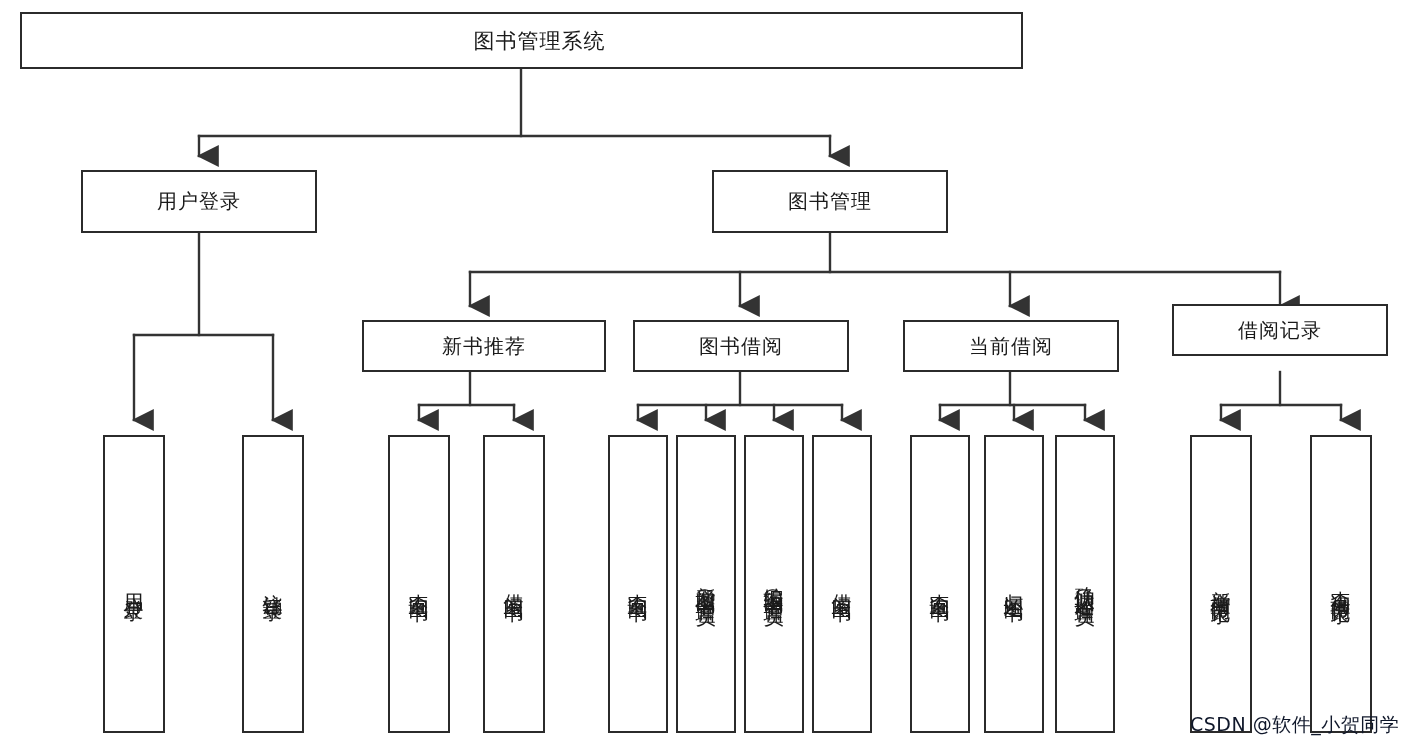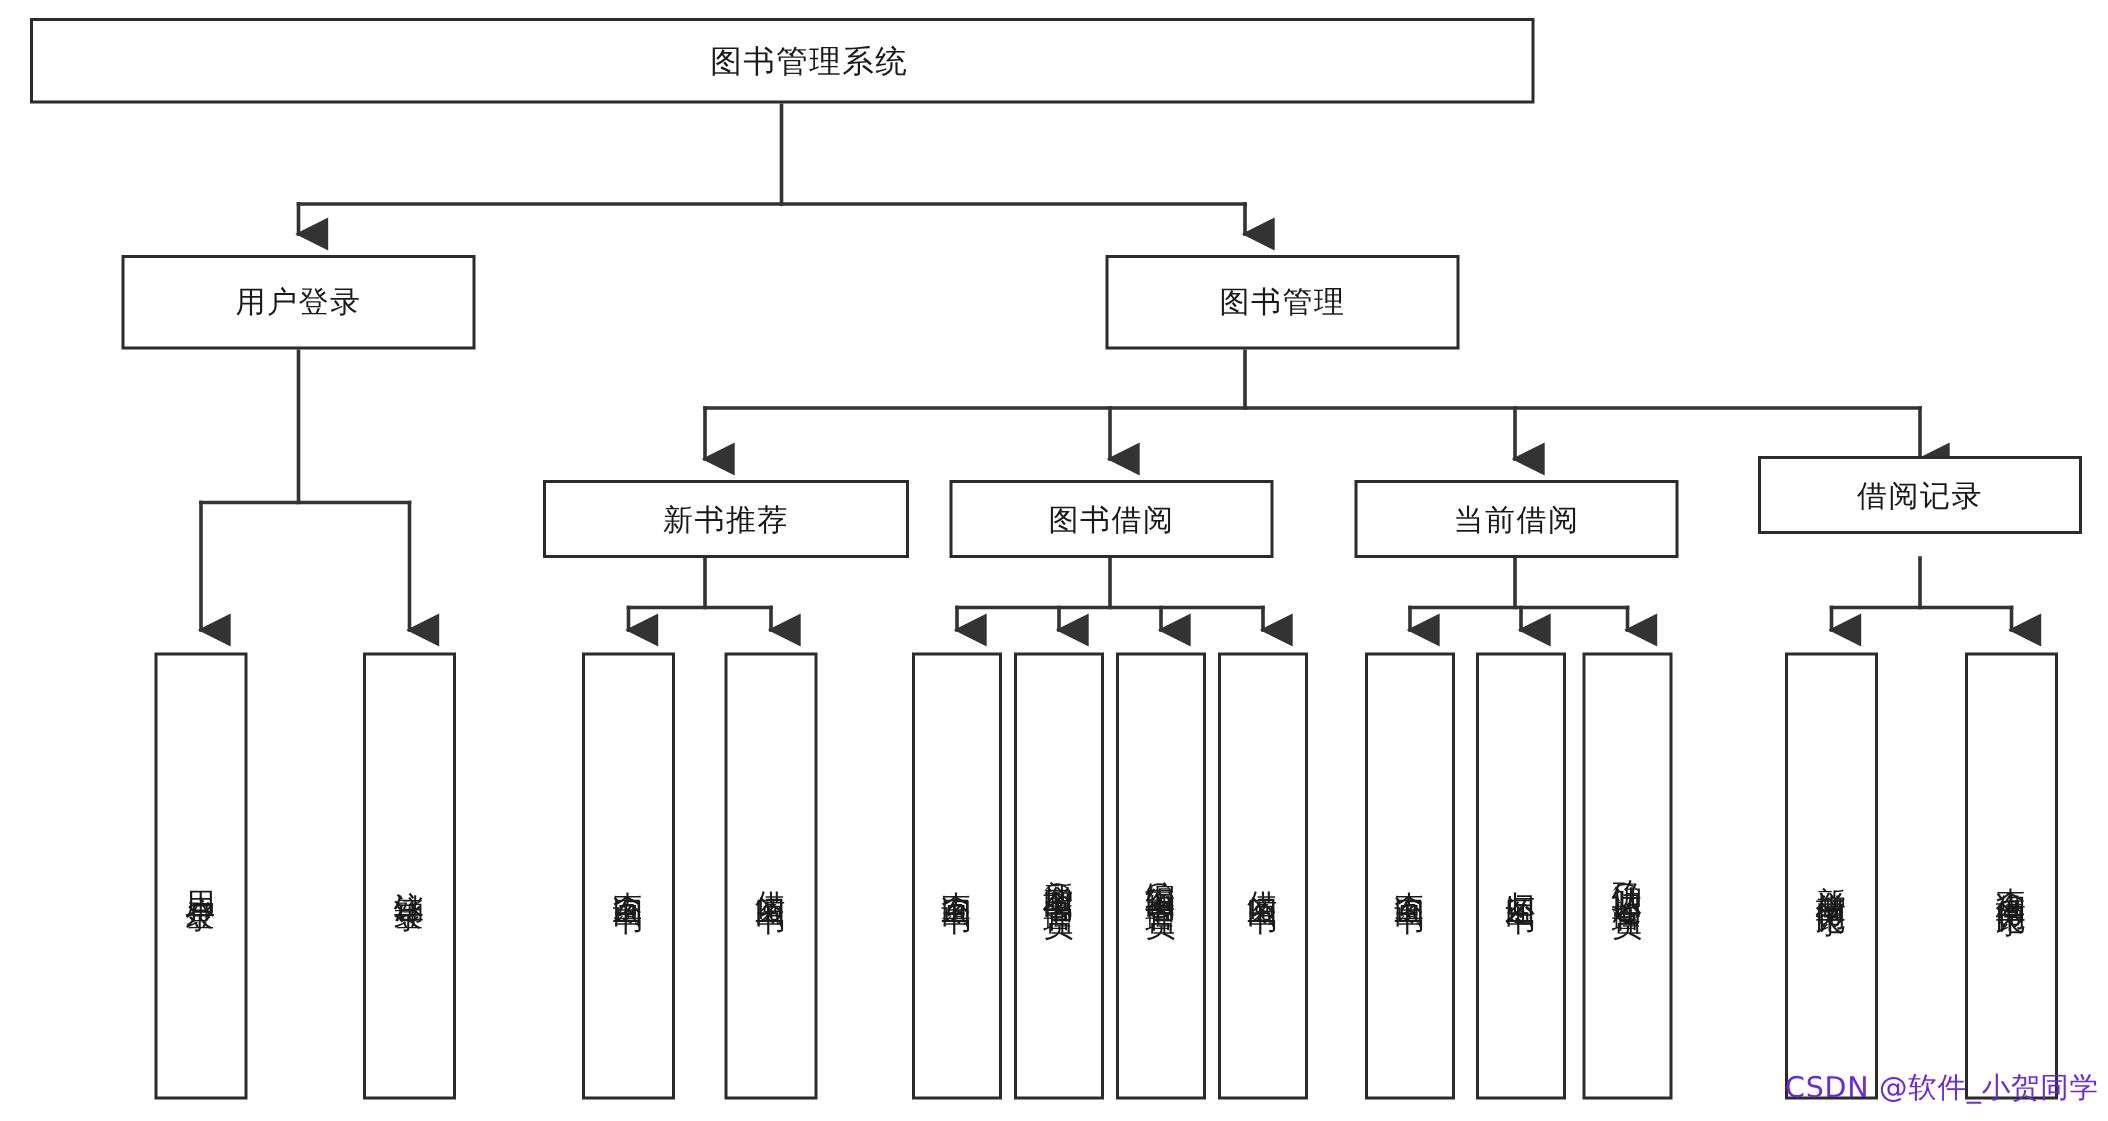--- a/index.html
+++ b/index.html
@@ -56,21 +56,21 @@
   }
   .htext {
     white-space: nowrap;
     letter-spacing: 1px;
   }
   .watermark {
     position: absolute;
     left: 1190px;
     top: 712px;
     font-size: 19px;
-    color: #6d28d9;
+    color: #0f172a;
     white-space: nowrap;
     letter-spacing: 0.5px;
   }
 </style>
 </head>
 <body>
 
 <div id="canvas">
 
   <svg class="wires" viewBox="0 0 1405 747" xmlns="http://www.w3.org/2000/svg">
@@ -123,21 +123,21 @@
     </g>
   </svg>
 
   <div class="node root" style="left:20px; top:12px; width:1003px; height:57px;">
     <span class="htext">图书管理系统</span>
   </div>
 
   <div class="node level2" style="left:81px; top:170px; width:236px; height:63px;">
     <span class="htext">用户登录</span>
   </div>
-  <div class="node level2" style="left:712px; top:170px; width:236px; height:63px;margin-left:25px;">
+  <div class="node level2" style="left:712px; top:170px; width:236px; height:63px;">
     <span class="htext">图书管理</span>
   </div>
 
   <div class="node level2" style="left:362px; top:320px; width:244px; height:52px;">
     <span class="htext">新书推荐</span>
   </div>
   <div class="node level2" style="left:633px; top:320px; width:216px; height:52px;">
     <span class="htext">图书借阅</span>
   </div>
   <div class="node level2" style="left:903px; top:320px; width:216px; height:52px;">

